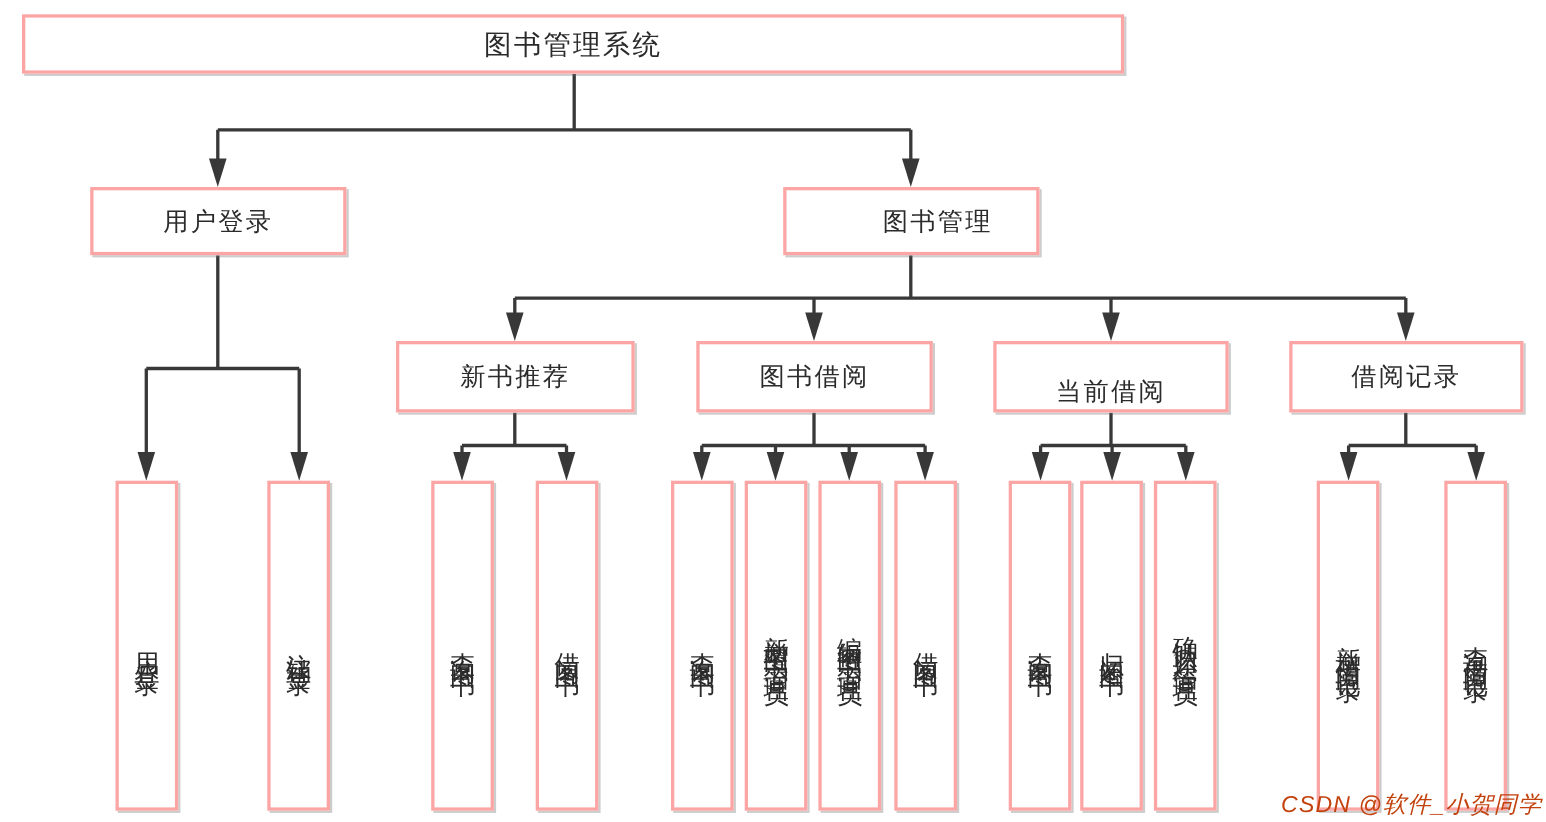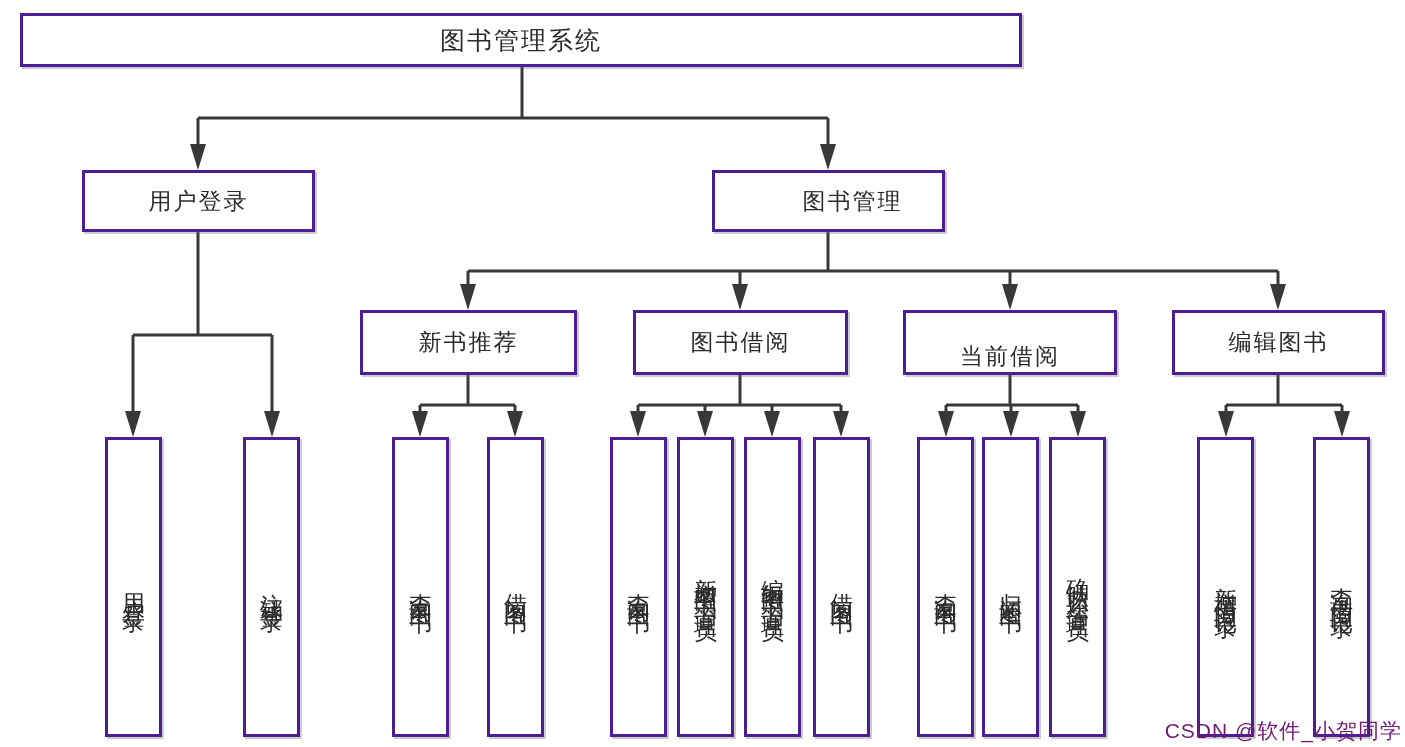--- a/index.html
+++ b/index.html
@@ -18,21 +18,21 @@
   svg.connectors {
     position: absolute;
     left: 0; top: 0;
     width: 1405px;
     height: 747px;
   }
   .node {
     position: absolute;
     box-sizing: border-box;
     background: #ffffff;
-    border: 3px solid #4c1d95;
+    border: 3px solid #fca5a5;
     box-shadow: 2px 2px 0 rgba(110,110,110,0.35);
     display: flex;
     align-items: center;
     justify-content: center;
     color: #2b2b2b;
   }
   .node .lbl {
     white-space: nowrap;
     letter-spacing: 2px;
     font-size: 23px;
@@ -68,22 +68,23 @@
   .v-cb-return  { left: 982px; }
   .v-cb-confirm { left: 1049px; }
   .v-br-add     { left: 1197px; }
   .v-br-query   { left: 1313px; }
   .watermark {
     position: absolute;
     top: 717px;
     right: 3px;
     font-size: 21px;
     letter-spacing: 1px;
-    color: #701a75;
+    color: #c2410c;
     white-space: nowrap;
+    font-style: italic;
   }
 </style>
 </head>
 <body>
 
 <div class="stage">
 
   <svg class="connectors" viewBox="0 0 1405 747" xmlns="http://www.w3.org/2000/svg">
     <g stroke="#383838" stroke-width="3" fill="none">
       <path d="M522 67 V118 M198 118 H828 M198 118 V146 M828 118 V146"></path>
@@ -131,21 +132,21 @@
   <div class="node n-borrowing">
     <span class="lbl">图书借阅</span>
   </div>
   <div class="node n-new-rec">
     <span class="lbl">新书推荐</span>
   </div>
   <div class="node n-current">
     <span class="lbl">当前借阅</span>
   </div>
   <div class="node n-records">
-    <span class="lbl">编辑图书</span>
+    <span class="lbl">借阅记录</span>
   </div>
 
   <div class="node vnode v-user-login">
     <span class="lbl">用户登录</span>
   </div>
   <div class="node vnode v-logout">
     <span class="lbl">注销登录</span>
   </div>
 
   <div class="node vnode v-rec-query">

